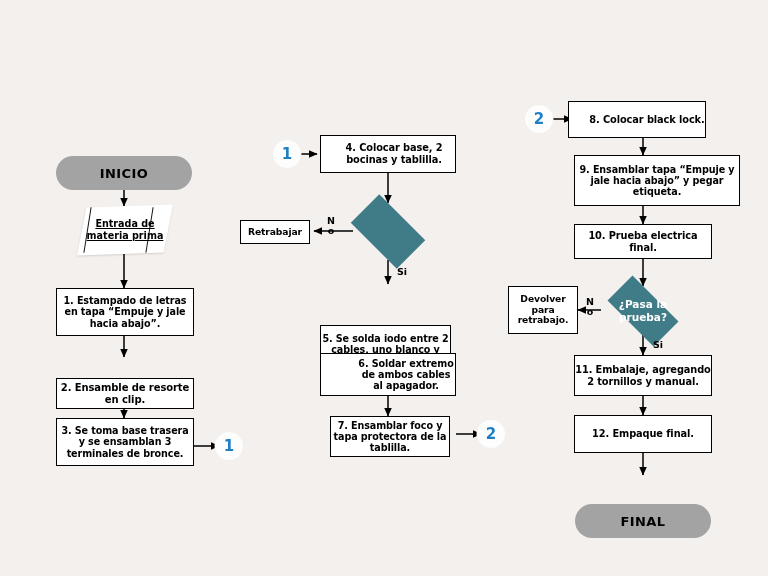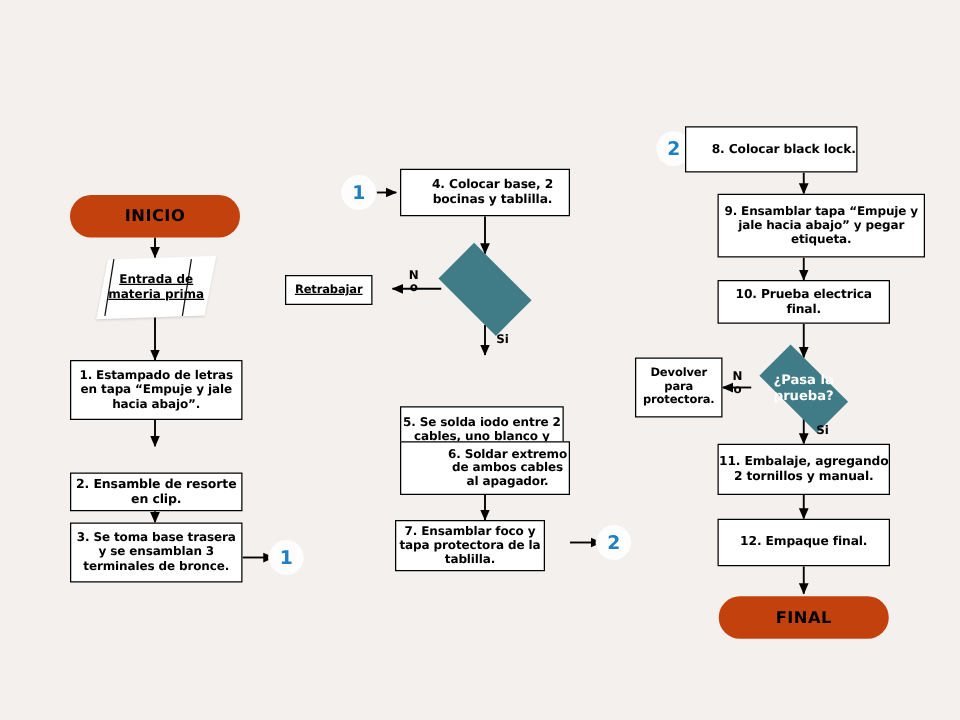--- a/index.html
+++ b/index.html
@@ -44,21 +44,21 @@
   .proc .txt {
     font-weight: bold;
     color: #000000;
     line-height: 1.18;
     white-space: normal;
     width: 132%;
     letter-spacing: -0.1px;
   }
   
   .term {
-    background: #c2410c;
+    background: #a3a3a3;
     border-radius: 999px;
   }
   .term .txt {
     font-weight: bold;
     color: #000000;
     font-size: 13px;
     letter-spacing: 0.4px;
   }
   
   .dec {
@@ -210,49 +210,49 @@
 
   <div class="node dec" style="left:342px; top:203px; width:92px; height:57px;">
     <div class="dia"></div>
   </div>
 
   <div class="elabel stack" style="left:324px; top:216px; width:14px;">
     <span>N</span>
       <span>o</span>
   </div>
 
-  <div class="node proc" style="left:228px; top:220px; width:70px; height:24px;text-decoration:underline;">
+  <div class="node proc" style="left:240px; top:220px; width:70px; height:24px;">
     <span class="txt" style="font-size:9.2px; width:88%;">Retrabajar</span>
   </div>
 
   <div class="elabel" style="left:394px; top:267px; width:16px;">
     <span>Si</span>
   </div>
 
   <div class="node proc" style="left:320px; top:285px; width:131px; height:50px;margin-top:40px;">
     <span class="txt" style="font-size:9.6px; width:104%;">5. Se solda iodo entre 2 cables, uno blanco y uno verde.</span>
   </div>
 
   <div class="node proc" style="left:320px; top:353px; width:136px; height:43px;padding-left:36px;">
     <span class="txt" style="font-size:9.6px; width:104%;">6. Soldar extremo de ambos cables al apagador.</span>
   </div>
 
-  <div class="node proc" style="left:316px; top:416px; width:120px; height:41px;">
+  <div class="node proc" style="left:330px; top:416px; width:120px; height:41px;">
     <span class="txt" style="font-size:9.6px; width:108%;">7. Ensamblar foco y tapa protectora de la tablilla.</span>
   </div>
 
   <div class="node conn" style="left:477px; top:420px; width:28px; height:28px;">
     <span class="txt">2</span>
   </div>
 
   <div class="node conn" style="left:525px; top:105px; width:28px; height:28px;">
     <span class="txt">2</span>
   </div>
 
-  <div class="node proc" style="left:548px; top:101px; width:138px; height:37px;padding-left:20px;">
+  <div class="node proc" style="left:568px; top:101px; width:138px; height:37px;padding-left:20px;">
     <span class="txt" style="font-size:9.8px; width:100%;">8. Colocar black lock.</span>
   </div>
 
   <div class="node proc" style="left:574px; top:155px; width:166px; height:51px;">
     <span class="txt" style="font-size:9.6px; width:104%;">9.  Ensamblar tapa “Empuje y jale hacia abajo” y pegar etiqueta.</span>
   </div>
 
   <div class="node proc" style="left:574px; top:224px; width:138px; height:35px;text-align:center;">
     <span class="txt" style="font-size:9.8px; width:102%;">10. Prueba electrica final.</span>
   </div>
@@ -261,32 +261,32 @@
     <div class="dia"></div>
     <span class="txt">¿Pasa la prueba?</span>
   </div>
 
   <div class="elabel stack" style="left:583px; top:297px; width:14px;">
     <span>N</span>
       <span>o</span>
   </div>
 
   <div class="node proc" style="left:508px; top:286px; width:70px; height:48px;">
-    <span class="txt" style="font-size:9.2px; width:98%;">Devolver para protectora.</span>
+    <span class="txt" style="font-size:9.2px; width:98%;">Devolver para retrabajo.</span>
   </div>
 
   <div class="elabel" style="left:650px; top:340px; width:16px;">
     <span>Si</span>
   </div>
 
   <div class="node proc" style="left:574px; top:355px; width:138px; height:41px;">
     <span class="txt" style="font-size:9.8px; width:104%;">11. Embalaje, agregando 2 tornillos y manual.</span>
   </div>
 
   <div class="node proc" style="left:574px; top:415px; width:138px; height:38px;align-items:center;">
     <span class="txt" style="font-size:9.8px;">12. Empaque final.</span>
   </div>
 
-  <div class="node term" style="left:575px; top:477px; width:136px; height:34px;text-align:center;">
+  <div class="node term" style="left:575px; top:504px; width:136px; height:34px;text-align:center;">
     <span class="txt">FINAL</span>
   </div>
 
 </div>
 
 </body></html>

